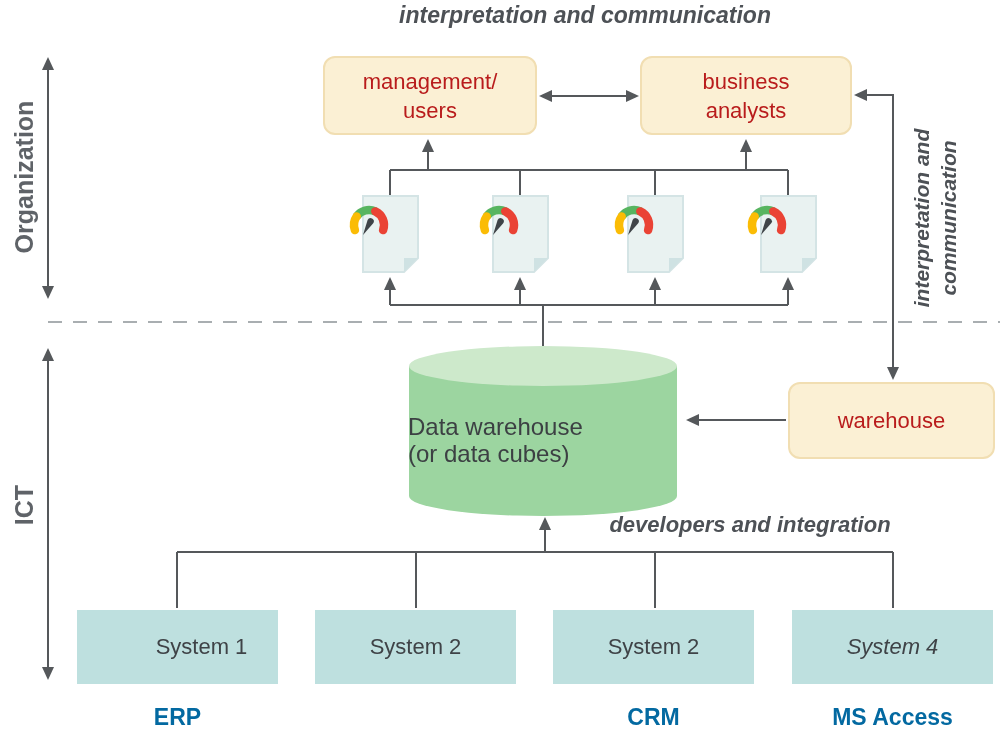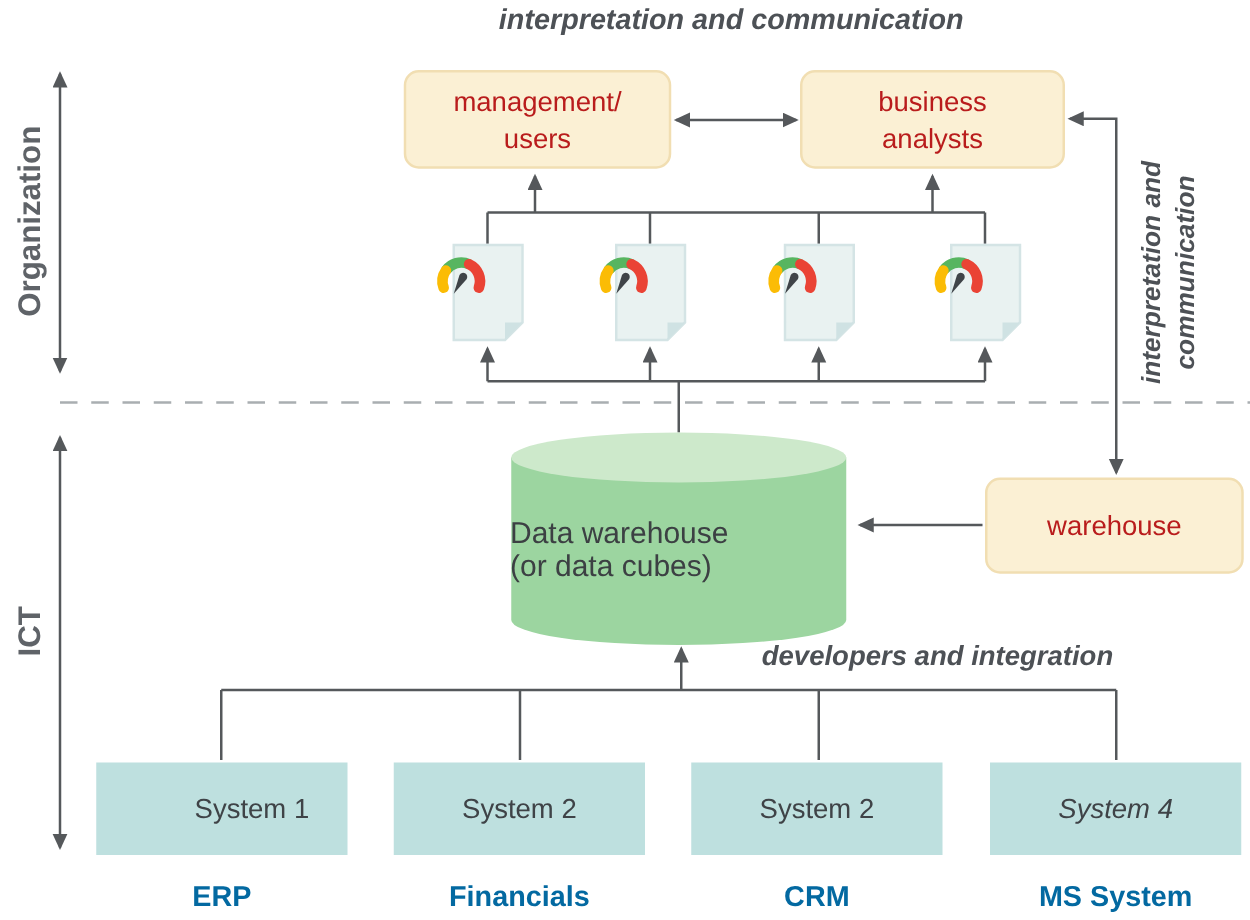--- a/index.html
+++ b/index.html
@@ -157,17 +157,16 @@
     <span>System 2</span>
   </div>
   <div class="box teal" style="left:553px;top:610px;width:201px;height:74px;">
     <span>System 2</span>
   </div>
   <div class="box teal" style="left:792px;top:610px;width:201px;height:74px;font-style:italic;">
     <span>System 4</span>
   </div>
 
   <div class="caption" style="left:77px;top:702px;width:201px;">ERP</div>
-  <div class="caption" style="left:315px;top:702px;width:201px;">Financials</div>
   <div class="caption" style="left:553px;top:702px;width:201px;">CRM</div>
-  <div class="caption" style="left:792px;top:702px;width:201px;">MS System</div>
+  <div class="caption" style="left:792px;top:702px;width:201px;">MS Access</div>
 
 </div>
 
 </body></html>

